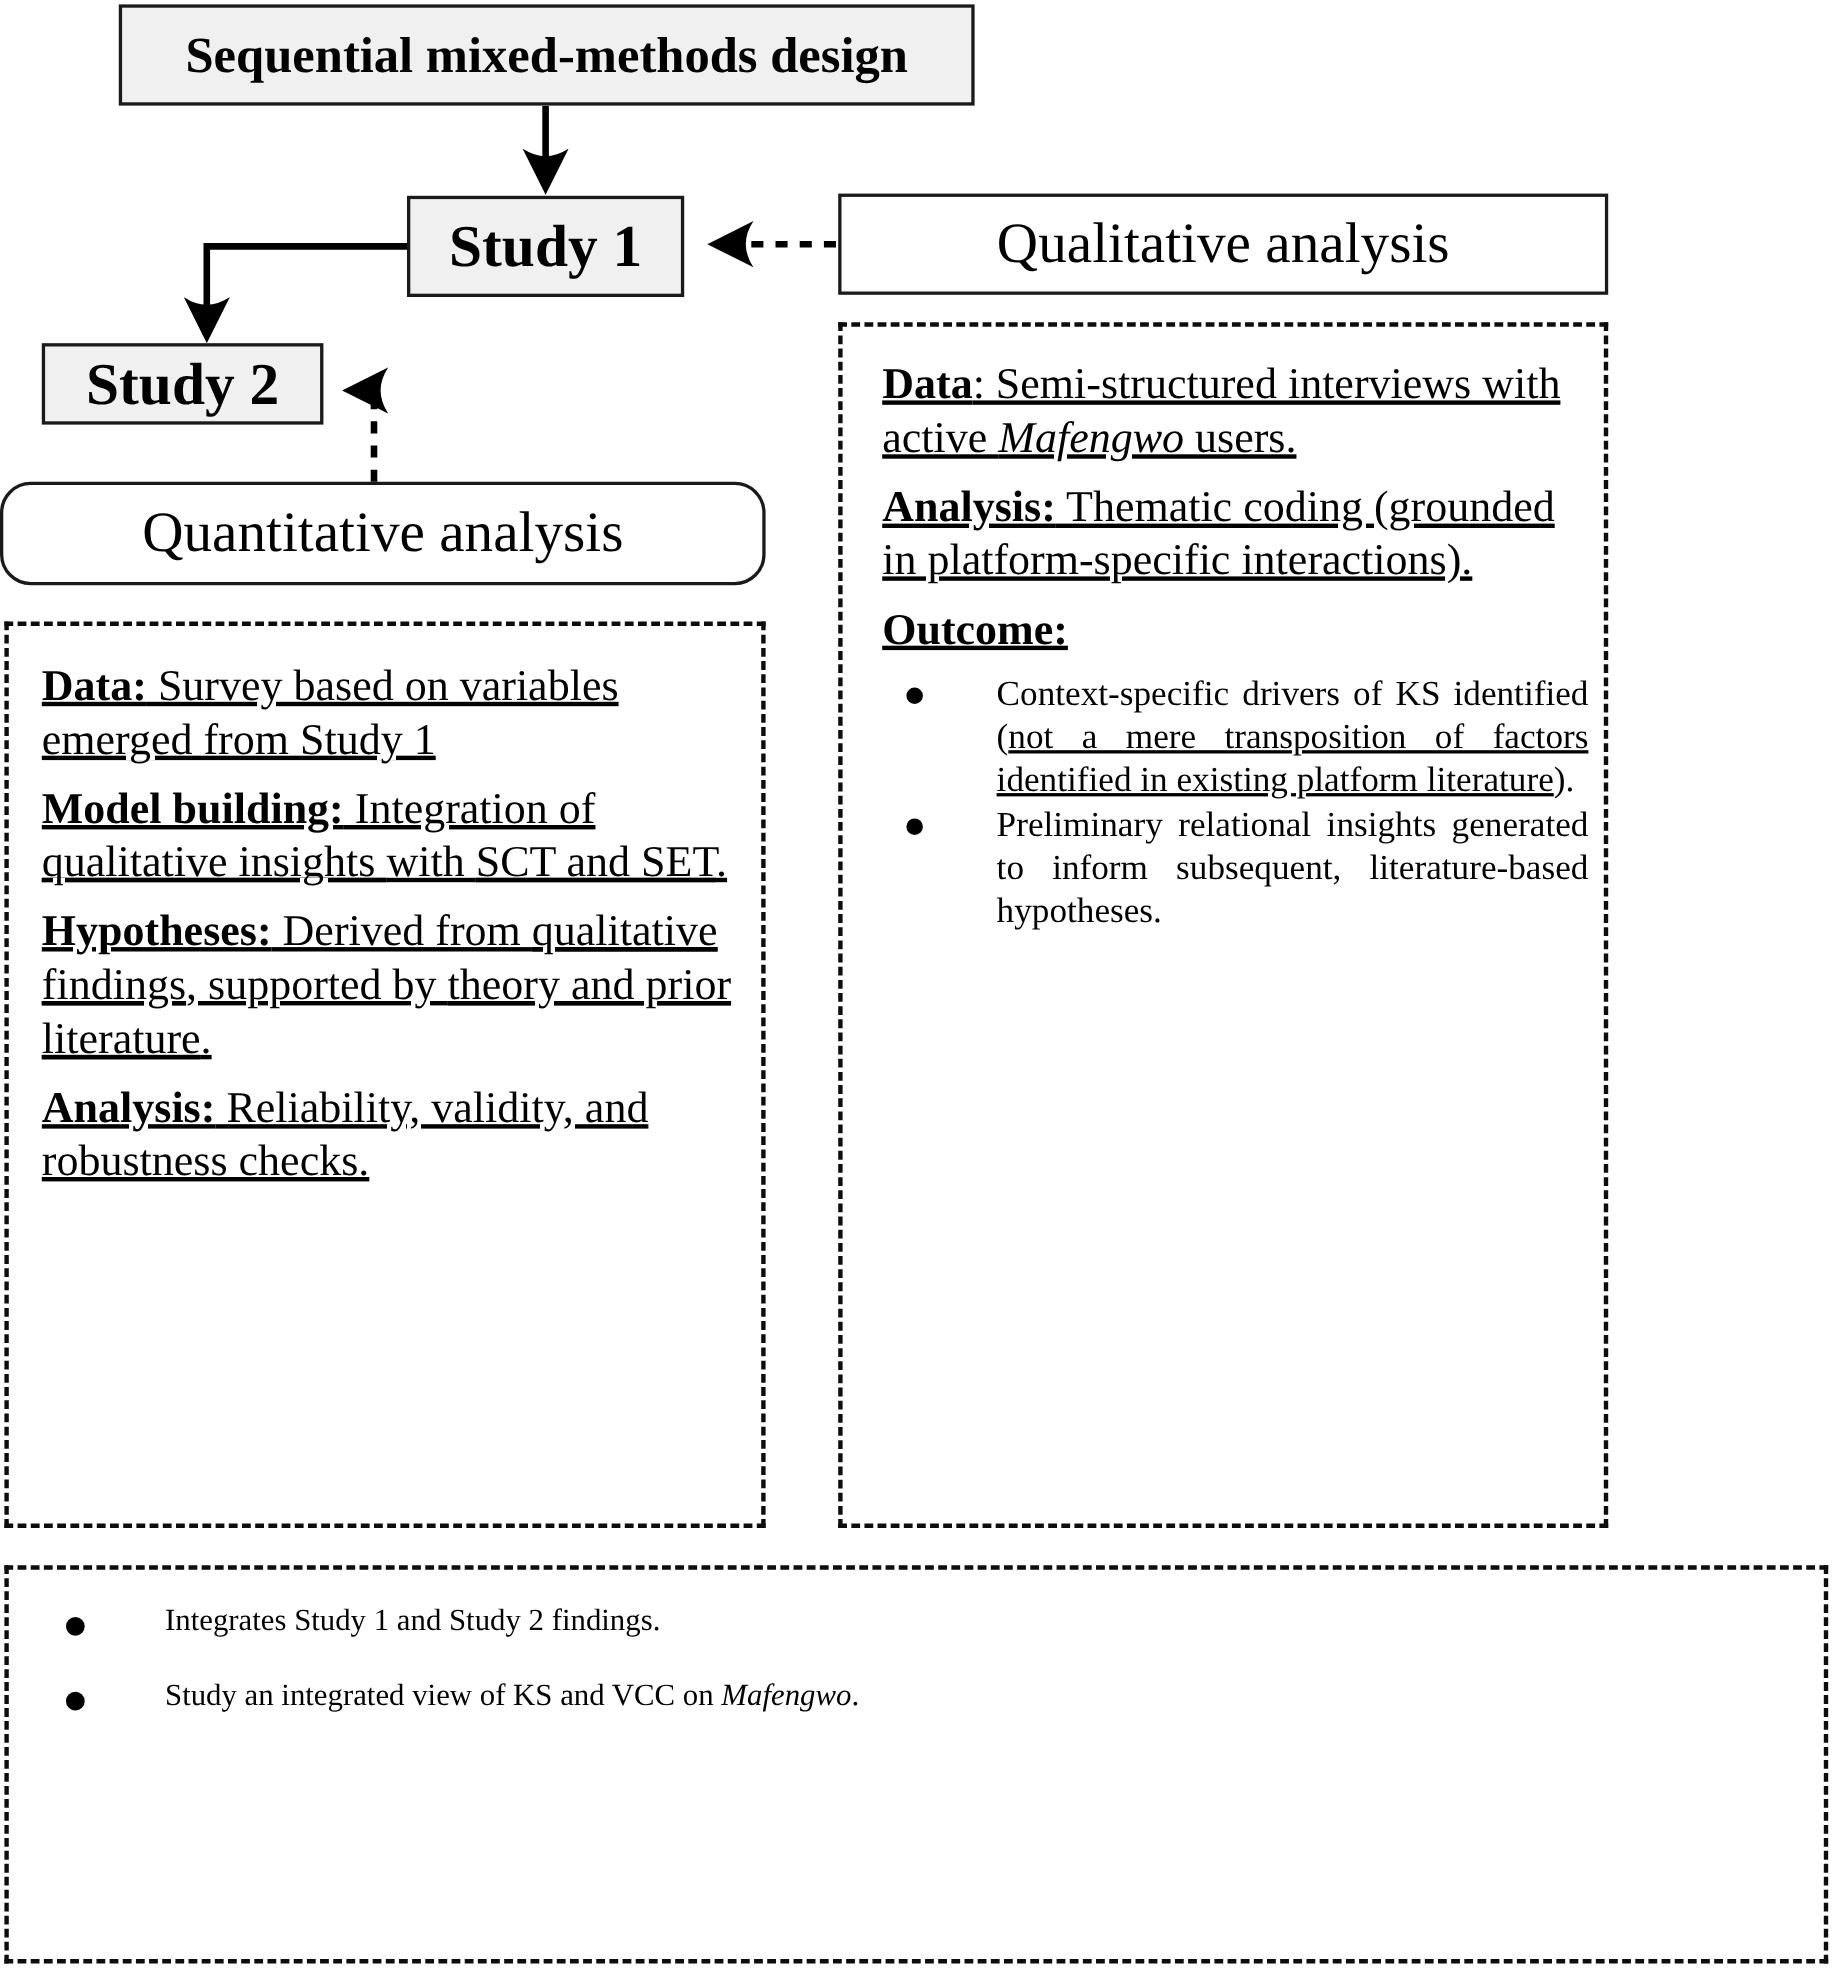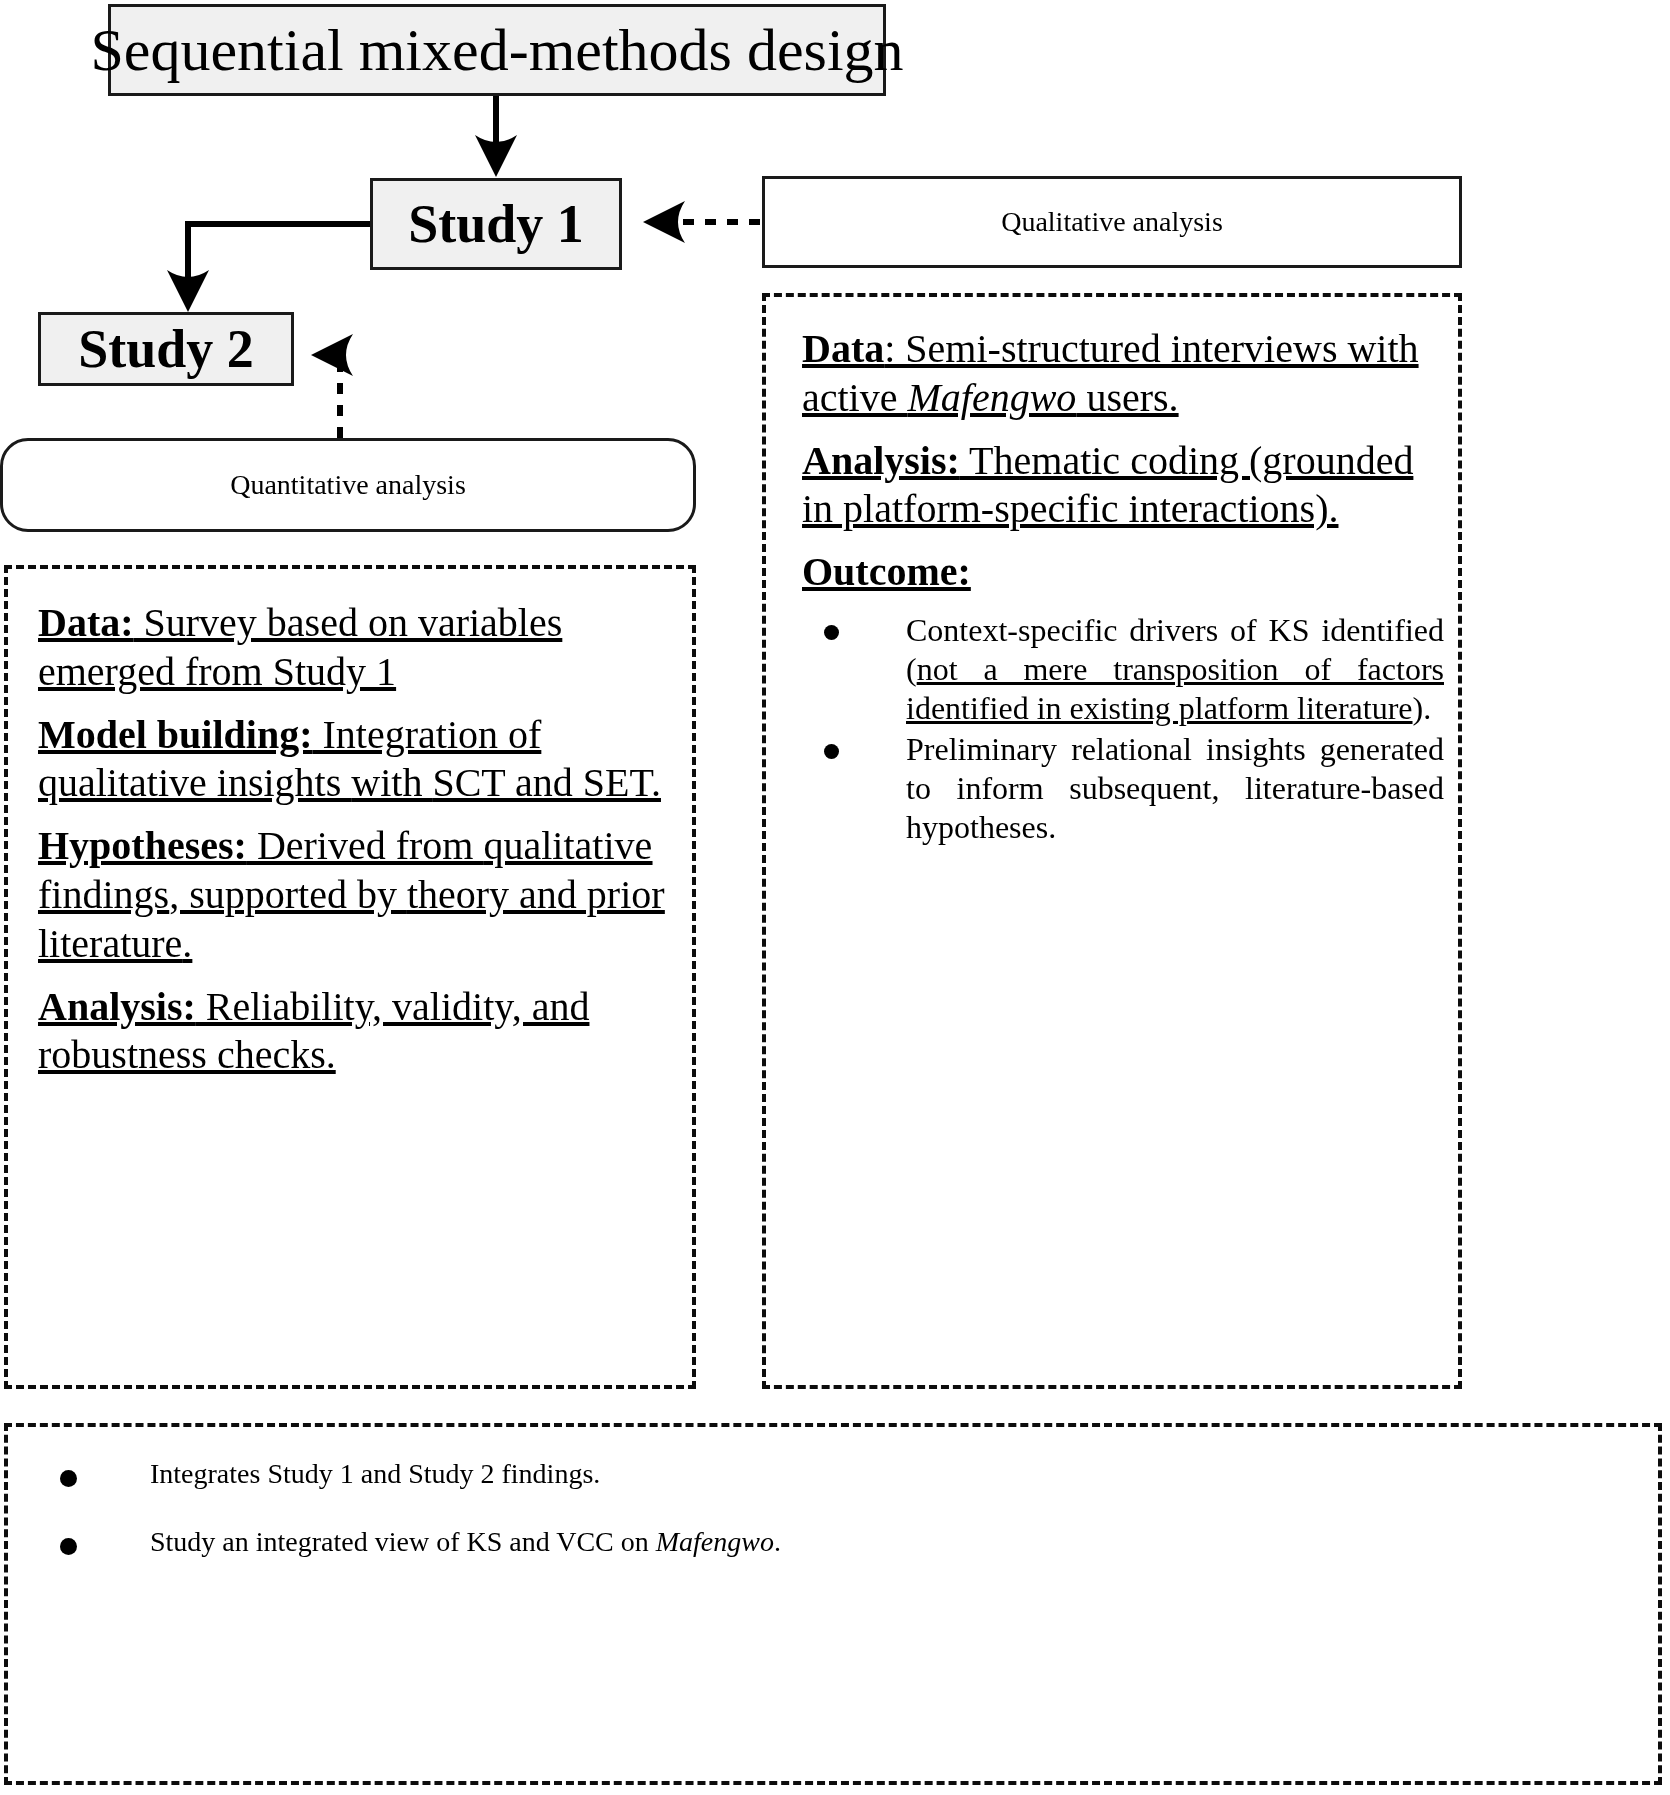--- a/index.html
+++ b/index.html
@@ -43,22 +43,22 @@
   }
 
   
   #header-box {
     left: 108px;
     top: 4px;
     width: 778px;
     height: 92px;
   }
   #header-title {
-    font-weight: normal;
-    font-size: 60px;
+    font-weight: bold;
+    font-size: 46px;
     line-height: 1;
     letter-spacing: 0px;
     white-space: nowrap;
   }
 
   
   #study1-box {
     left: 370px;
     top: 178px;
     width: 252px;
@@ -91,21 +91,21 @@
     left: 0px;
     top: 438px;
     width: 696px;
     height: 94px;
     display: flex;
     align-items: center;
     justify-content: center;
     border-radius: 28px;
   }
   .analysis-label {
-    font-size: 28px;
+    font-size: 52px;
     line-height: 1;
     white-space: nowrap;
     font-weight: normal;
   }
 
   
   #quant-panel {
     left: 4px;
     top: 565px;
     width: 692px;

